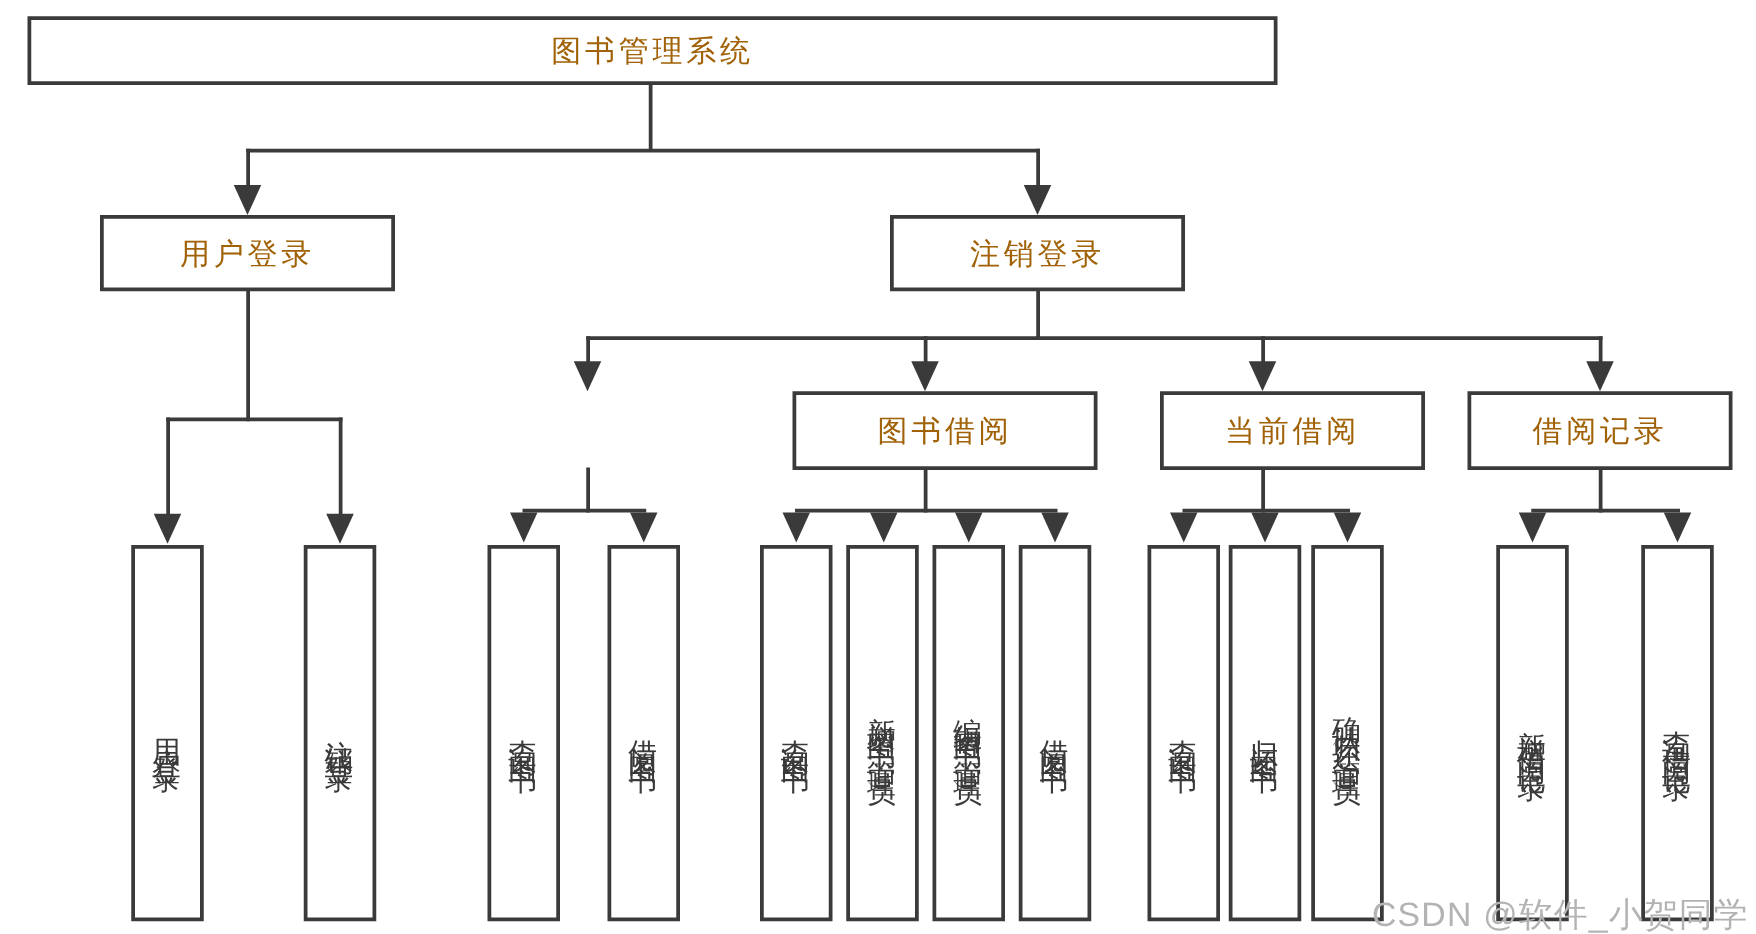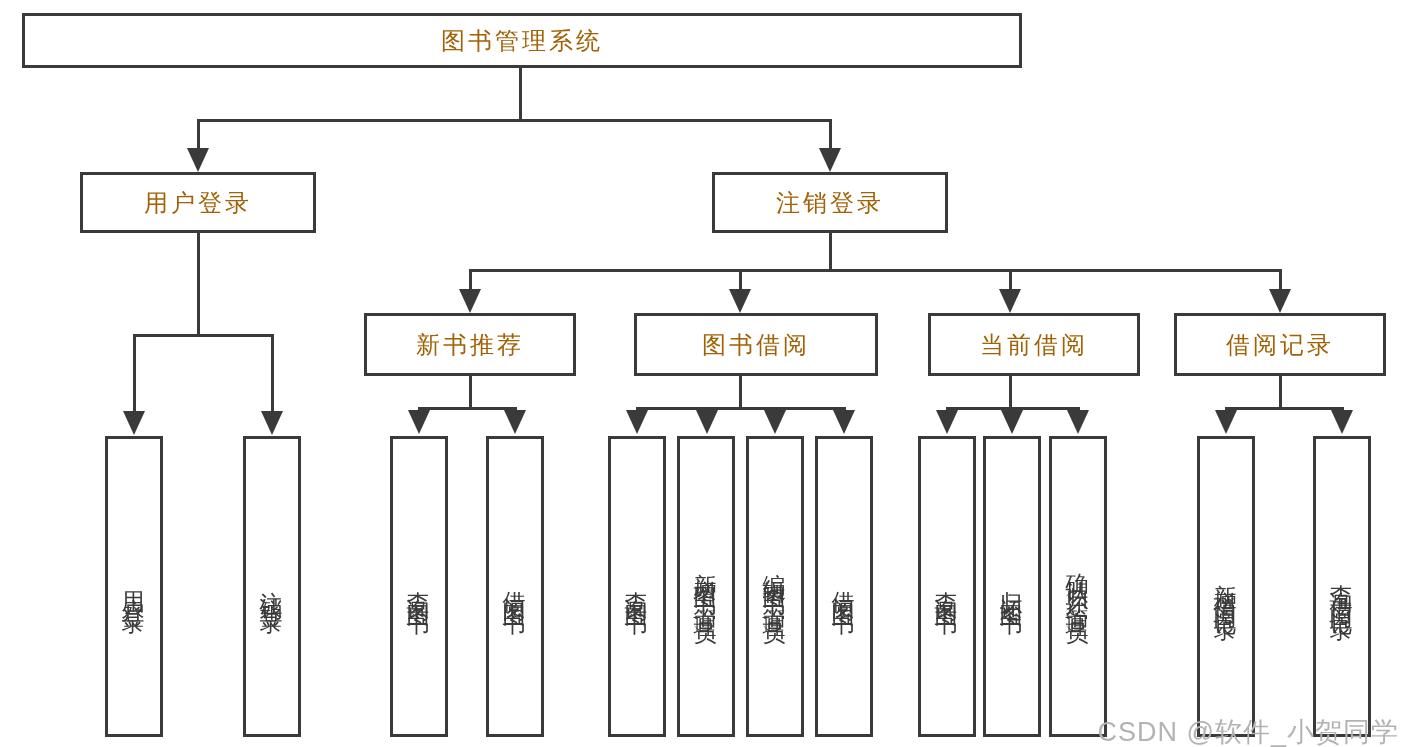--- a/index.html
+++ b/index.html
@@ -98,23 +98,20 @@
   <div class="line" style="left:469px;  top:269px; width:813px; height:3px;"></div>
   <div class="line" style="left:469px;  top:269px; width:3px;   height:22px;"></div>
   <div class="line" style="left:739px;  top:269px; width:3px;   height:22px;"></div>
   <div class="line" style="left:1009px; top:269px; width:3px;   height:22px;"></div>
   <div class="line" style="left:1279px; top:269px; width:3px;   height:22px;"></div>
   <div class="arrow" style="left:459px;  top:289px;"></div>
   <div class="arrow" style="left:729px;  top:289px;"></div>
   <div class="arrow" style="left:999px;  top:289px;"></div>
   <div class="arrow" style="left:1269px; top:289px;"></div>
 
-  <div class="hbox" style="left:364px; top:313px; width:212px; height:63px;">
-    <span>新书推荐</span>
-  </div>
   <div class="hbox" style="left:634px; top:313px; width:244px; height:63px;">
     <span>图书借阅</span>
   </div>
   <div class="hbox" style="left:904px; top:313px; width:212px; height:63px;margin-left:24px;">
     <span>当前借阅</span>
   </div>
   <div class="hbox" style="left:1174px; top:313px; width:212px; height:63px;">
     <span>借阅记录</span>
   </div>
 

